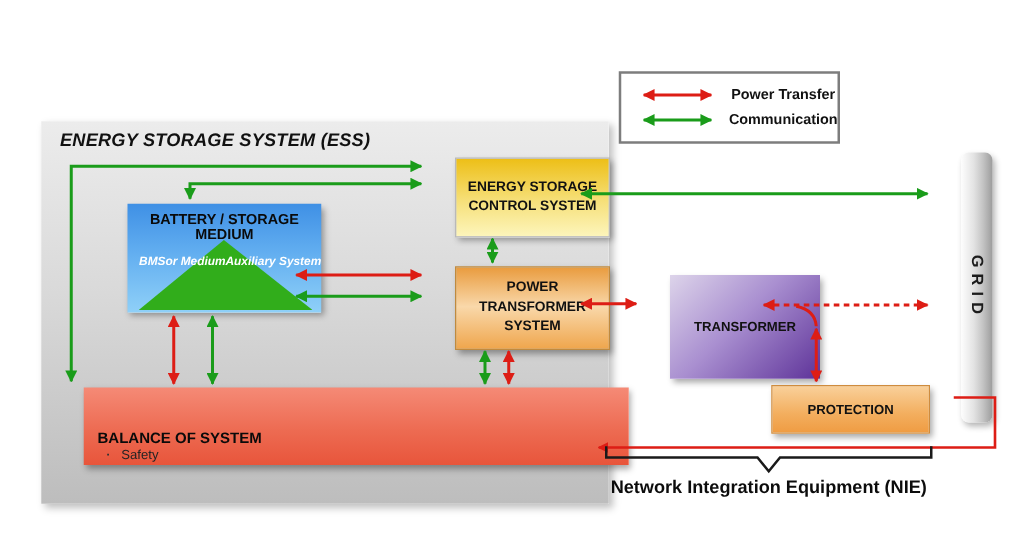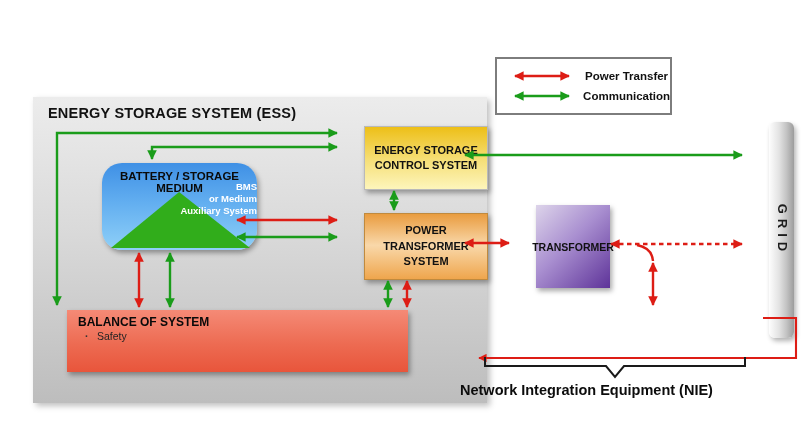--- a/index.html
+++ b/index.html
@@ -7,55 +7,55 @@
     --communication:#1a9c1a;
   }
   html,body{margin:0;padding:0;background:#ffffff;}
   body{font-family:"Liberation Sans", sans-serif;}
   .canvas{position:relative;width:807px;height:426px;background:#ffffff;overflow:hidden;}
 
   
   .ess{position:absolute;left:33px;top:97px;width:454px;height:306px;
        background:linear-gradient(180deg,#ececec 0%,#d9d9d9 45%,#bdbdbd 100%);
        box-shadow:3px 3px 6px rgba(0,0,0,.25);}
-  .ess-title{position:absolute;left:15px;top:8px;font-size:14.5px;font-weight:bold;color:#111;letter-spacing:.2px;}
+  .ess-title{position:absolute;left:15px;top:8px;font-size:14.5px;font-weight:bold;color:#111;letter-spacing:.2px;font-style:italic;}
 
   
   .node{position:absolute;box-shadow:2px 3px 5px rgba(0,0,0,.35);display:flex;flex-direction:column;align-items:center;justify-content:center;text-align:center;margin-left:24px;}
   .node .line{font-weight:bold;color:#111;}
 
   .battery{left:78px;top:163px;width:155px;height:87px;
            background:linear-gradient(180deg,#3f90e5 0%,#62aef0 45%,#8fd0f8 100%);
-           justify-content:flex-start;border-radius:20px;}
+           justify-content:flex-start;}
   .battery-title{margin-top:7px;font-size:11.5px;font-weight:bold;color:#0a0a0a;}
   .bms-triangle{position:absolute;left:9px;top:29px;width:139px;height:56px;
                 background:#31ad1b;
                 clip-path:polygon(49% 0,0 100%,100% 100%);}
-  .bms-text{position:absolute;left:0;right:0;bottom:33px;top:41px;display:flex;flex-direction:column;justify-content:flex-end;align-items:flex-end;}
+  .bms-text{position:absolute;left:0;right:0;bottom:33px;top:41px;display:flex;flex-direction:row;justify-content:flex-end;align-items:center;font-style:italic;}
   .bms-text .line{font-size:9.5px;line-height:1.28;color:#ffffff;font-weight:bold;}
 
   .escs{left:340px;top:126px;width:122px;height:62px;
         background:linear-gradient(180deg,#edbf17 0%,#f6e07a 55%,#fdf5bb 100%);
         border:1px solid #b9b9b9;}
   .escs .line{font-size:11px;line-height:1.4;}
 
   .pcs{left:340px;top:213px;width:122px;height:65px;
        background:linear-gradient(180deg,#e99c3f 0%,#f9d8aa 48%,#efa64d 100%);
        border:1px solid #c08a3e;}
   .pcs .line{font-size:11px;line-height:1.4;}
 
-  .bos{left:43px;top:310px;width:341px;height:62px;
+  .bos{left:43px;top:310px;width:436px;height:62px;
        background:linear-gradient(180deg,#f58a76 0%,#ed6b52 55%,#e8553b 100%);
-       align-items:flex-start;justify-content:flex-start;}
+       align-items:flex-start;justify-content:flex-end;}
   .bos-title{margin:5px 0 1px 11px;font-size:12px;font-weight:bold;color:#0a0a0a;}
   .bos-list{margin:0;padding:0;list-style:none;}
   .bos-list li{position:relative;margin-left:30px;font-size:10.5px;line-height:1.32;color:#242424;}
   .bos-list li::before{content:"\00B7";position:absolute;left:-12px;font-weight:bold;color:#333;}
 
-  .transformer{left:512px;top:205px;width:74px;height:83px;
+  .transformer{left:512px;top:220px;width:120px;height:83px;
                background:linear-gradient(135deg,#ddd4ea 0%,#a98fd0 45%,#5e3399 100%);}
   .transformer .line{font-size:10.5px;}
 
   .protection{left:593px;top:308px;width:125px;height:37px;
               background:linear-gradient(180deg,#f9d09a 0%,#f3ae5e 60%,#ef9c43 100%);
               border:1px solid #cf8c3e;}
   .protection .line{font-size:10.5px;}
 
   .grid-bar{left:745px;top:122px;width:25px;height:216px;border-radius:6px;
             background:linear-gradient(90deg,#fdfdfd 0%,#e3e3e3 40%,#c3c3c3 70%,#9c9c9c 100%);
@@ -63,21 +63,21 @@
   .grid-label{position:absolute;top:50%;left:50%;transform:translate(-50%,-50%) rotate(90deg);
               font-size:13px;font-weight:bold;letter-spacing:5px;color:#1c1c1c;white-space:nowrap;}
 
   
   .legend{position:absolute;left:495px;top:57px;width:177px;height:58px;background:#ffffff;
           border:2px solid #7d7d7d;display:flex;flex-direction:column;justify-content:space-evenly;padding:2px 0 2px 10px;box-sizing:border-box;}
   .legend-row{display:flex;align-items:center;gap:8px;}
   .legend-row .lbl{font-size:11.5px;font-weight:bold;color:#111;}
 
   
-  .nie-label{position:absolute;left:460px;top:382px;width:310px;
+  .nie-label{position:absolute;left:460px;top:382px;width:310px;text-align:center;
              font-size:14.5px;font-weight:bold;color:#0c0c0c;}
 
   
   .wires{position:absolute;left:0;top:0;width:807px;height:426px;pointer-events:none;}
   .wire-g{stroke:var(--communication);stroke-width:2.4;fill:none;}
   .wire-r{stroke:var(--power-transfer);stroke-width:2.4;fill:none;}
   .wire-r.thin{stroke-width:2.1;}
   .bracket{stroke:#1a1a1a;stroke-width:2;fill:none;}
 </style>
 </head>
@@ -113,20 +113,23 @@
     <div class="bos-title">BALANCE OF SYSTEM</div>
     <ul class="bos-list">
       <li>Safety</li>
     </ul>
   </div>
 
   <div class="node transformer">
     <div class="line">TRANSFORMER</div>
   </div>
 
+  <div class="node protection">
+    <div class="line">PROTECTION</div>
+  </div>
 
   <div class="node grid-bar">
     <div class="grid-label">GRID</div>
   </div>
 
   <div class="legend">
     <div class="legend-row">
       <svg width="70" height="12">
         <line x1="8" y1="6" x2="62" y2="6" class="wire-r" marker-start="url(#ar)" marker-end="url(#ar)"></line>
       </svg>

